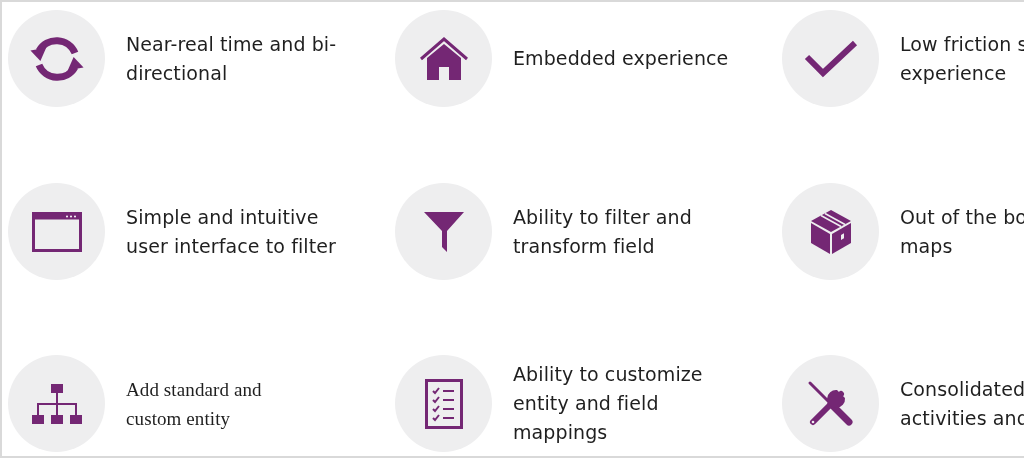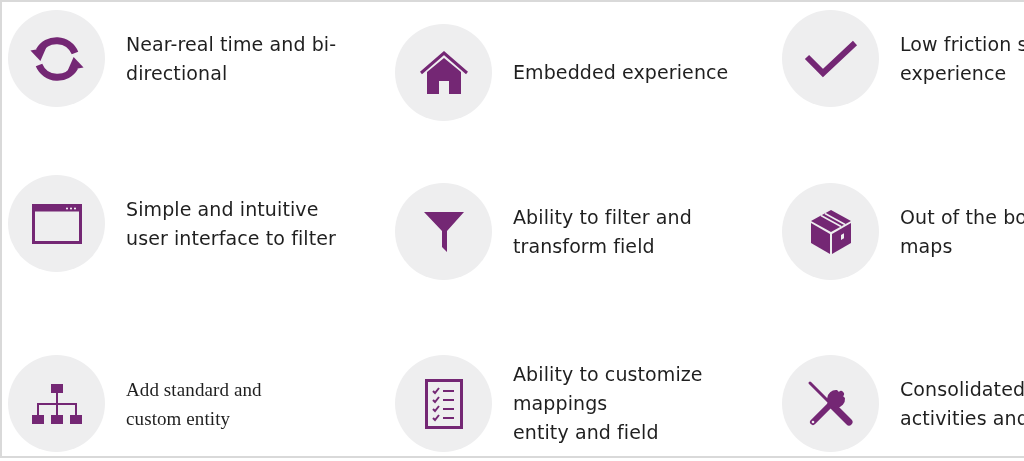--- a/index.html
+++ b/index.html
@@ -63,21 +63,21 @@
       <path d="M10 30 A20 20 0 0 0 46 32" fill="none" stroke="#742774" stroke-width="7"></path>
       <polygon points="38,34 54,34 46,22" fill="#742774" transform="rotate(-10 46 30)"></polygon>
     </svg>
   </div>
   <div class="label">
     <span>Near-real time and bi-</span>
     <span>directional</span>
   </div>
 </div>
 
-<div class="feature" style="left:395px; top:24px;">
+<div class="feature" style="left:395px; top:10px;">
   <div class="circle">
     <svg width="52" height="44" viewBox="0 0 52 44">
       <polyline points="3,22 26,2 49,22" fill="none" stroke="#742774" stroke-width="3"></polyline>
       <path d="M9 21 L26 7 L43 21 L43 43 L31 43 L31 30 L21 30 L21 43 L9 43 Z" fill="#742774"></path>
     </svg>
   </div>
   <div class="label">
     <span>Embedded experience</span>
   </div>
 </div>
@@ -87,21 +87,21 @@
     <svg width="54" height="40" viewBox="0 0 54 40">
       <polyline points="3,18 19,34 51,4" fill="none" stroke="#742774" stroke-width="6"></polyline>
     </svg>
   </div>
   <div class="label">
     <span>Low friction s</span>
     <span>experience</span>
   </div>
 </div>
 
-<div class="feature" style="left:8px; top:175px;">
+<div class="feature" style="left:8px; top:183px;">
   <div class="circle">
     <svg width="50" height="40" viewBox="0 0 50 40">
       <rect x="1.5" y="1.5" width="47" height="37" fill="none" stroke="#742774" stroke-width="3"></rect>
       <rect x="1.5" y="1.5" width="47" height="6" fill="#742774"></rect>
       <circle cx="35" cy="4.5" r="1" fill="#ffffff"></circle>
       <circle cx="39" cy="4.5" r="1" fill="#ffffff"></circle>
       <circle cx="43" cy="4.5" r="1" fill="#ffffff"></circle>
     </svg>
   </div>
   <div class="label">
@@ -167,22 +167,22 @@
           <line x1="18" y1="21" x2="29" y2="21"></line>
         <polyline points="8,30 10,32 14,27"></polyline>
           <line x1="18" y1="30" x2="29" y2="30"></line>
         <polyline points="8,39 10,41 14,36"></polyline>
           <line x1="18" y1="39" x2="29" y2="39"></line>
       </g>
     </svg>
   </div>
   <div class="label">
     <span>Ability to customize</span>
+    <span>entity and field</span>
     <span>mappings</span>
-    <span>entity and field</span>
   </div>
 </div>
 
 <div class="feature" style="left:782px; top:355px;">
   <div class="circle">
     <svg width="48" height="48" viewBox="0 0 48 48">
       <line x1="3" y1="3" x2="24" y2="24" stroke="#742774" stroke-width="3" stroke-linecap="round"></line>
       <line x1="24" y1="24" x2="42" y2="42" stroke="#742774" stroke-width="7" stroke-linecap="round"></line>
       <line x1="6" y1="42" x2="34" y2="14" stroke="#742774" stroke-width="6" stroke-linecap="round"></line>
       <path d="M30 10 A9 9 0 1 0 38 18 L35 15 L33 13 Z" fill="#742774"></path>

